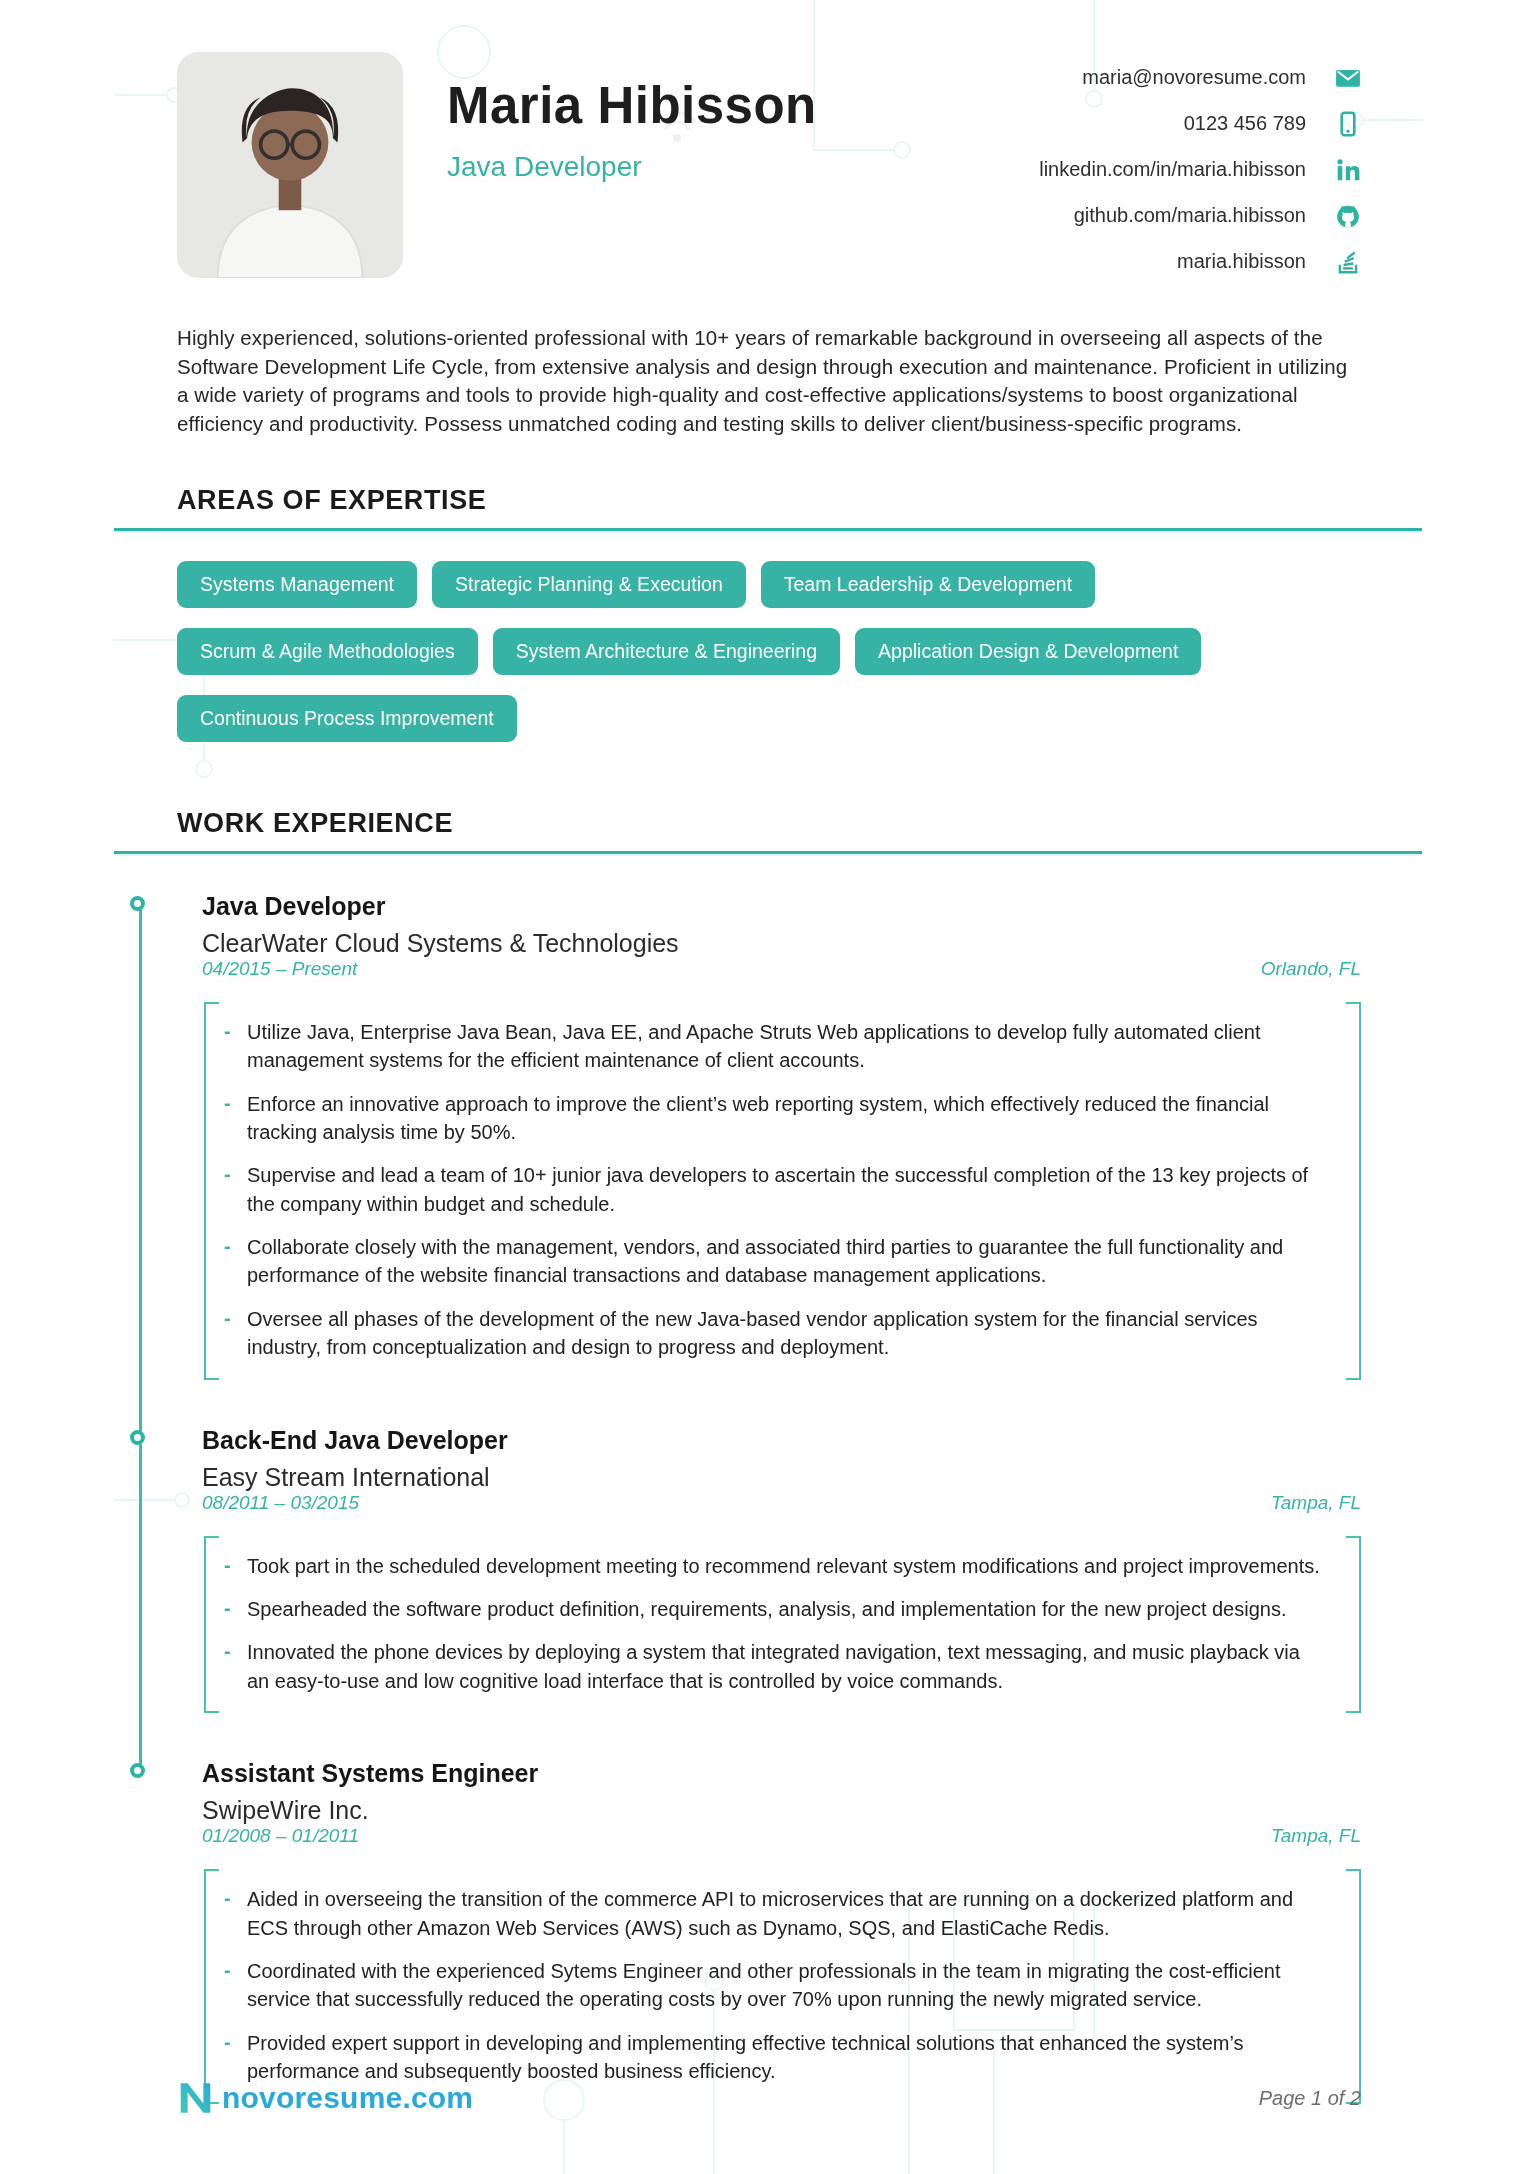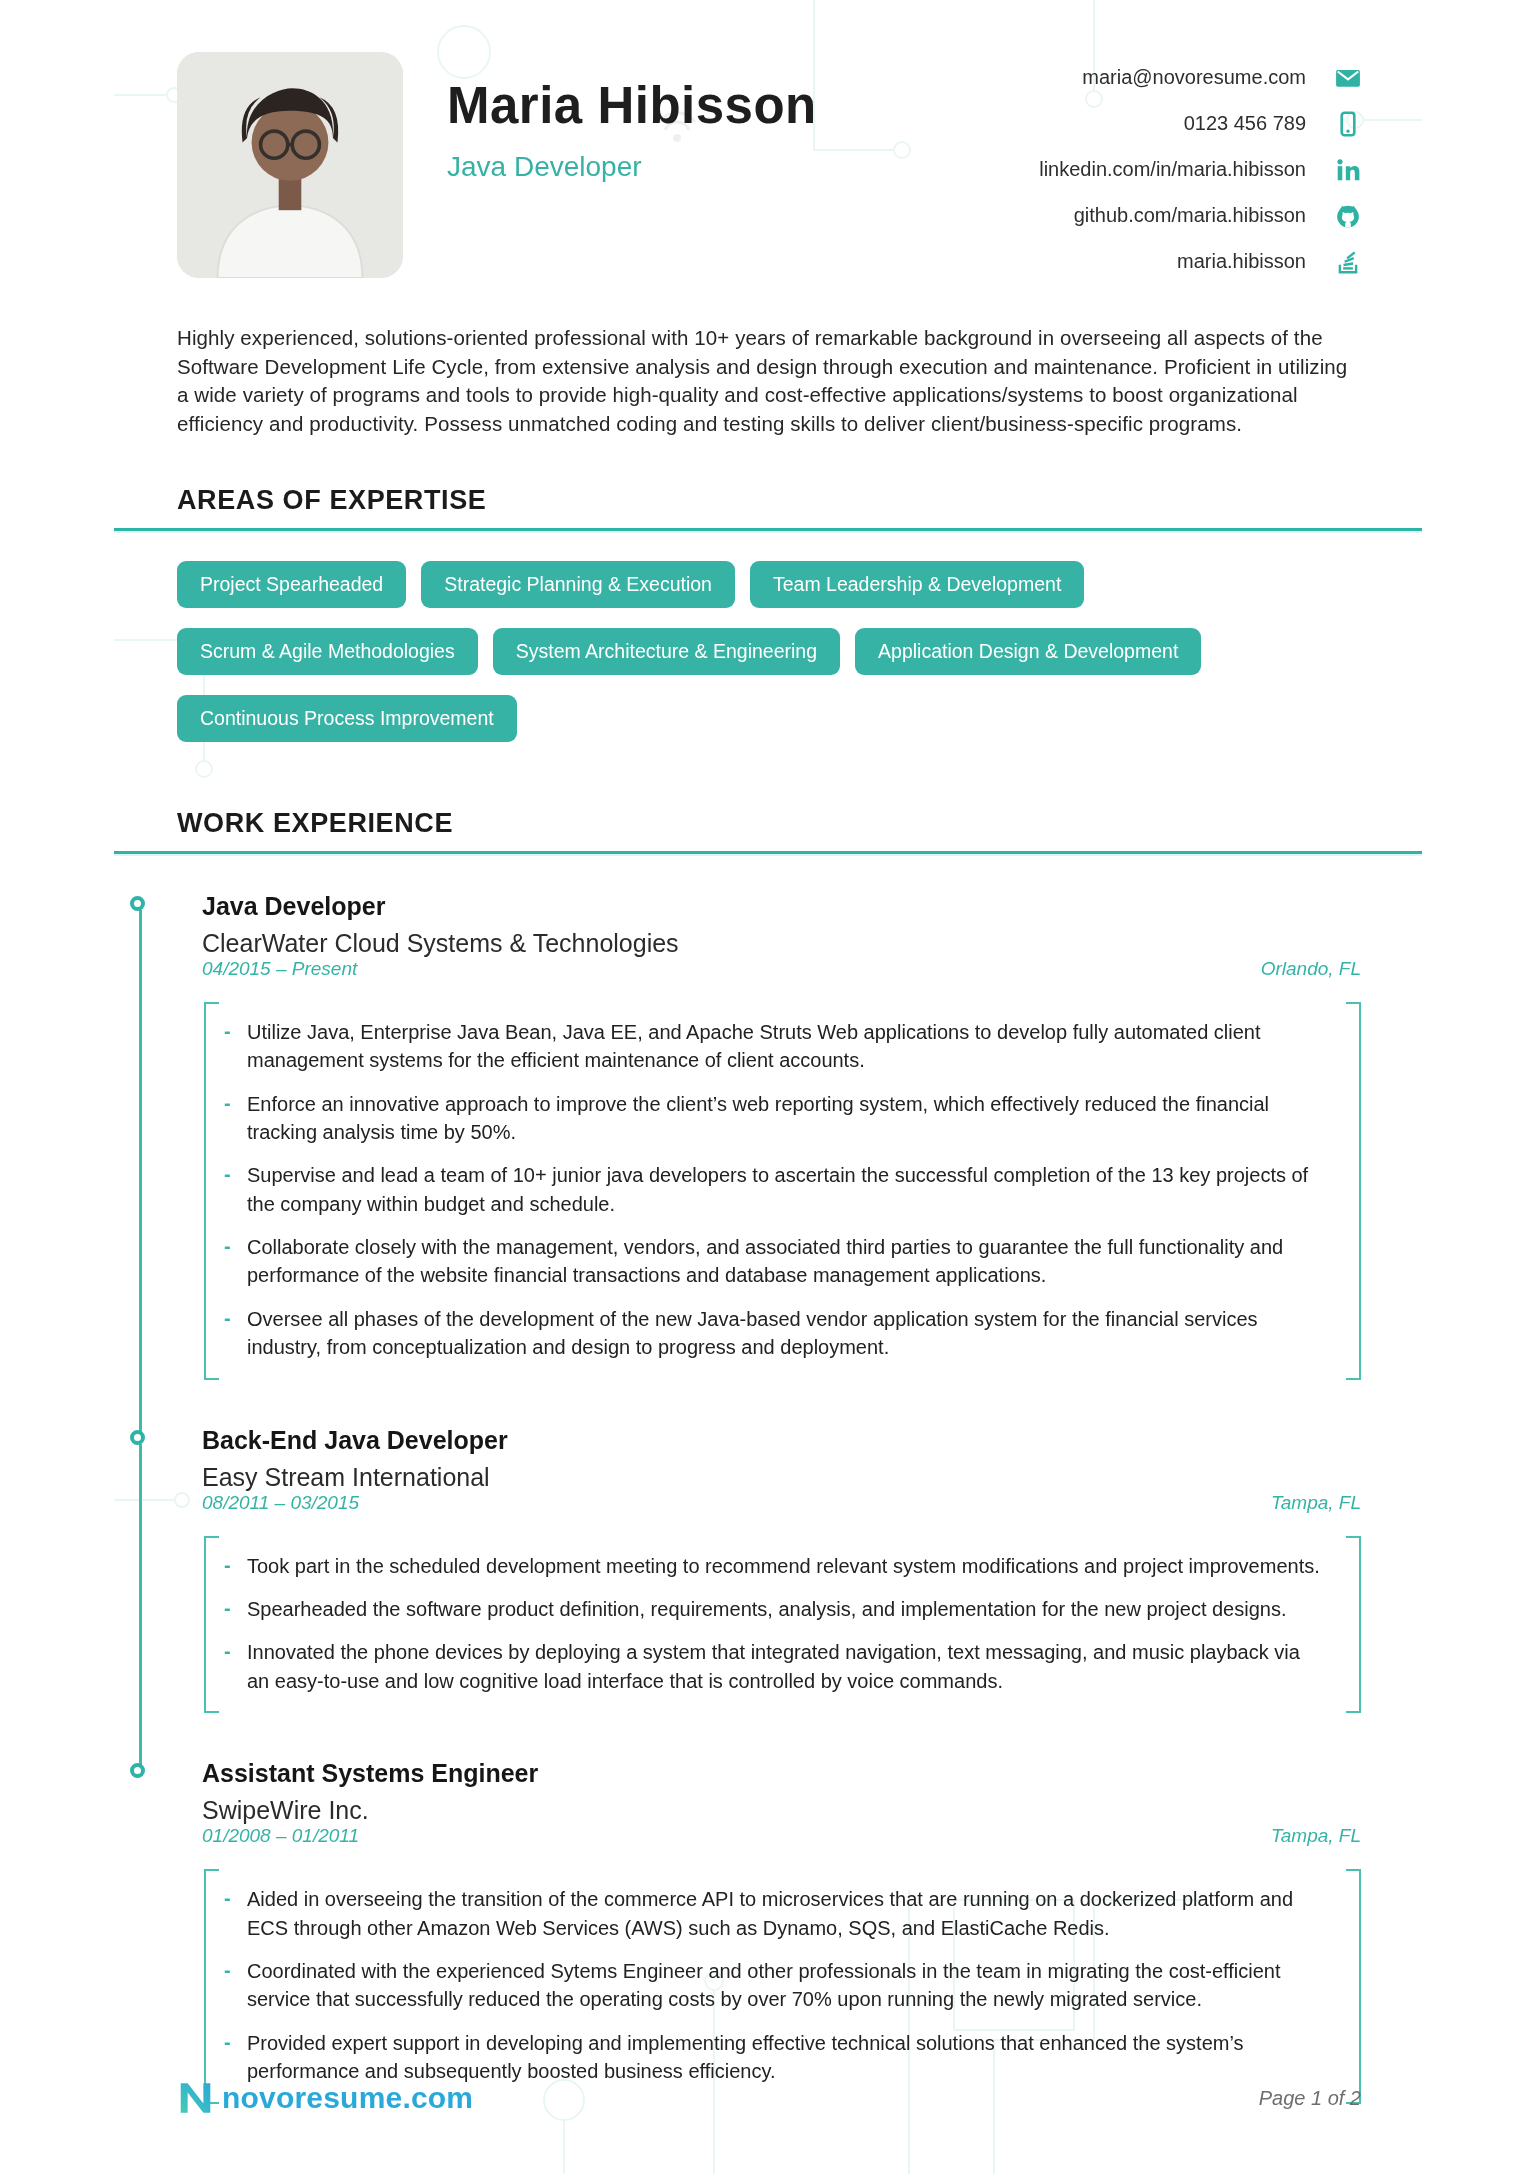--- a/index.html
+++ b/index.html
@@ -181,21 +181,21 @@
         </div>
       </div>
     </header>
 
     <p class="summary">Highly experienced, solutions-oriented professional with 10+ years of remarkable background in overseeing all aspects of the Software Development Life Cycle, from extensive analysis and design through execution and maintenance. Proficient in utilizing a wide variety of programs and tools to provide high-quality and cost-effective applications/systems to boost organizational efficiency and productivity. Possess unmatched coding and testing skills to deliver client/business-specific programs.</p>
 
     <section class="section">
       <h2 class="section-heading">AREAS OF EXPERTISE</h2>
       <div class="section-rule"></div>
       <div class="tags">
-        <span class="tag">Project Spearheaded</span>
+        <span class="tag">Systems Management</span>
         <span class="tag">Strategic Planning &amp; Execution</span>
         <span class="tag">Team Leadership &amp; Development</span>
         <span class="tag">Scrum &amp; Agile Methodologies</span>
         <span class="tag">System Architecture &amp; Engineering</span>
         <span class="tag">Application Design &amp; Development</span>
         <span class="tag">Continuous Process Improvement</span>
       </div>
     </section>
 
     <section class="section section-work">

